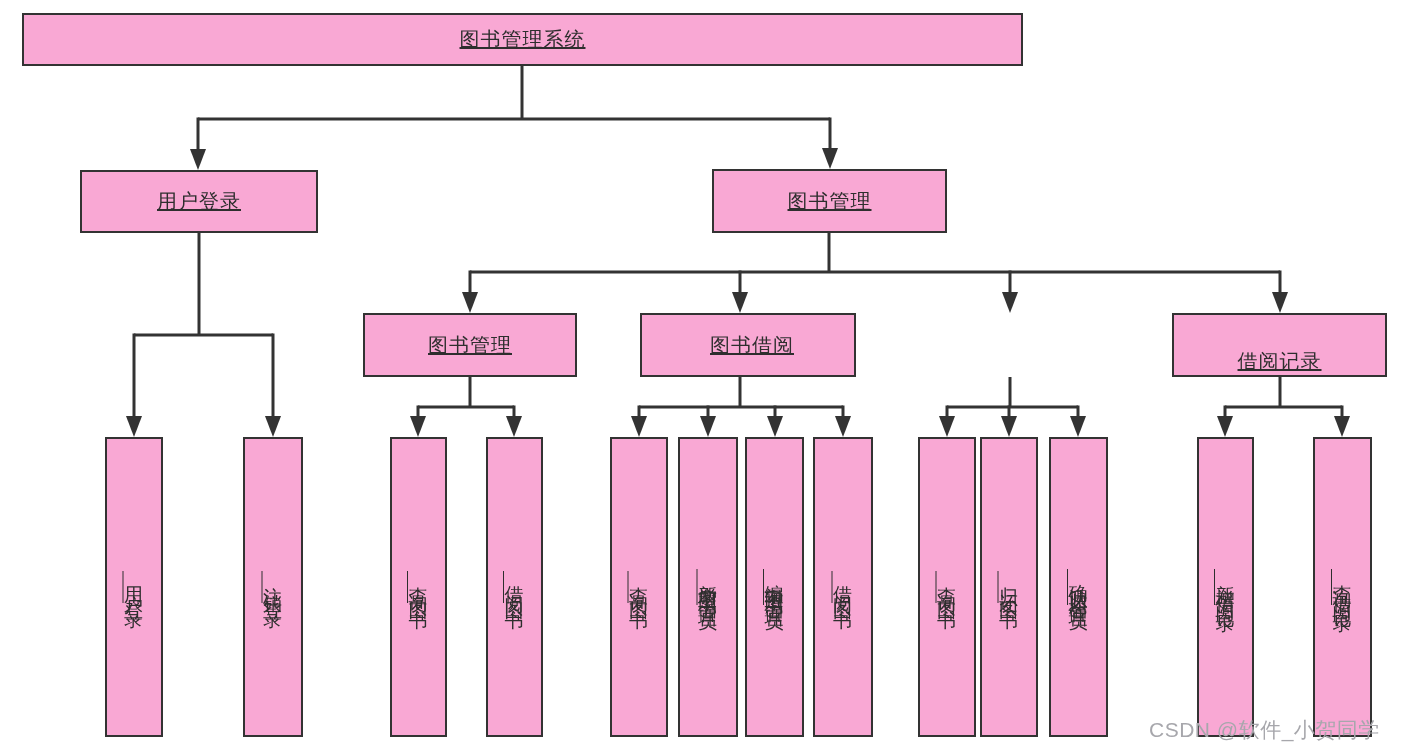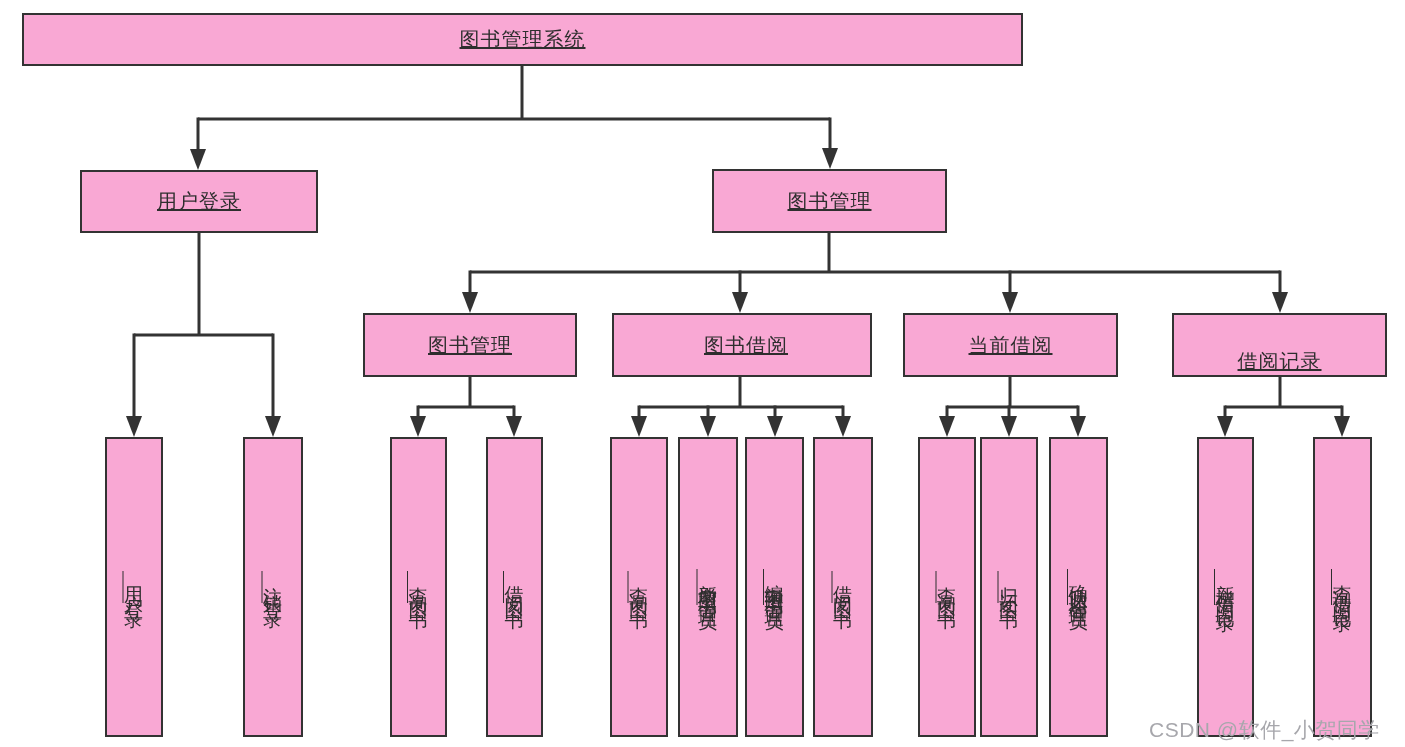--- a/index.html
+++ b/index.html
@@ -140,25 +140,22 @@
   <div class="node node-h" style="left:80px; top:170px; width:238px; height:63px;">
     <span>用户登录</span>
   </div>
   <div class="node node-h" style="left:712px; top:169px; width:235px; height:64px;align-items:center;">
     <span>图书管理</span>
   </div>
 
   <div class="node node-h" style="left:363px; top:313px; width:214px; height:64px;">
     <span>图书管理</span>
   </div>
-  <div class="node node-h" style="left:612px; top:313px; width:260px; height:64px;padding-left:8px;">
+  <div class="node node-h" style="left:640px; top:313px; width:216px; height:64px;padding-left:8px;">
     <span>图书借阅</span>
-  </div>
-  <div class="node node-h" style="left:903px; top:313px; width:215px; height:64px;">
-    <span>当前借阅</span>
   </div>
   <div class="node node-h" style="left:1172px; top:313px; width:215px; height:64px;align-items:flex-end;">
     <span>借阅记录</span>
   </div>
 
   <div class="node node-v" style="left:105px; top:437px; width:58px; height:300px;">
     <span class="vlabel">用户登录</span>
   </div>
   <div class="node node-v" style="left:243px; top:437px; width:60px; height:300px;">
     <span class="vlabel">注销登录</span>

